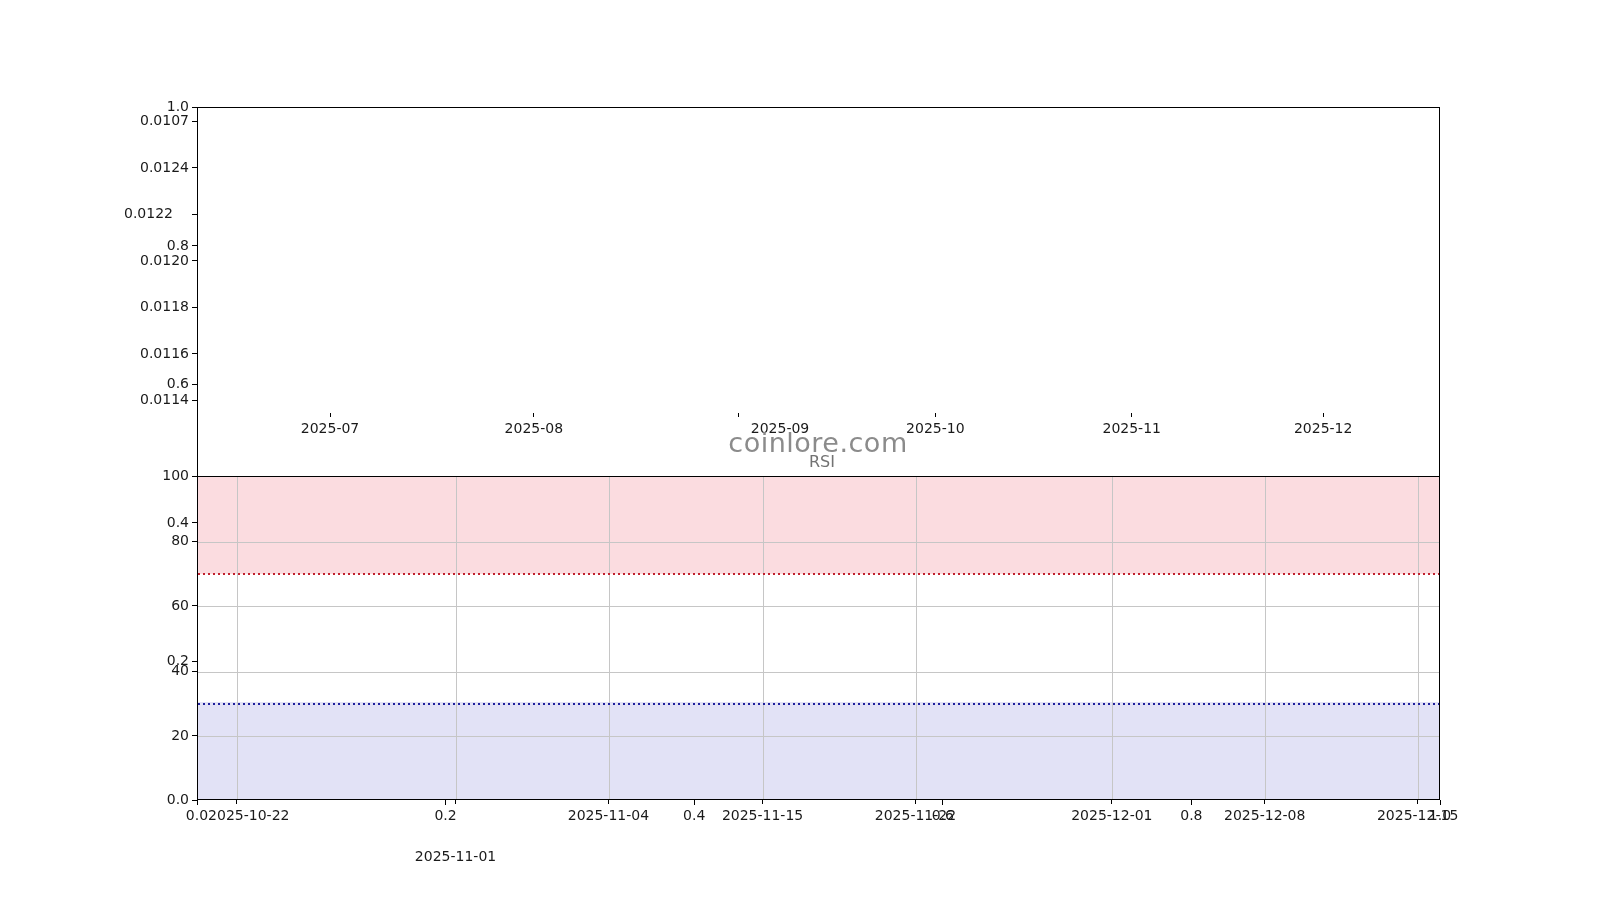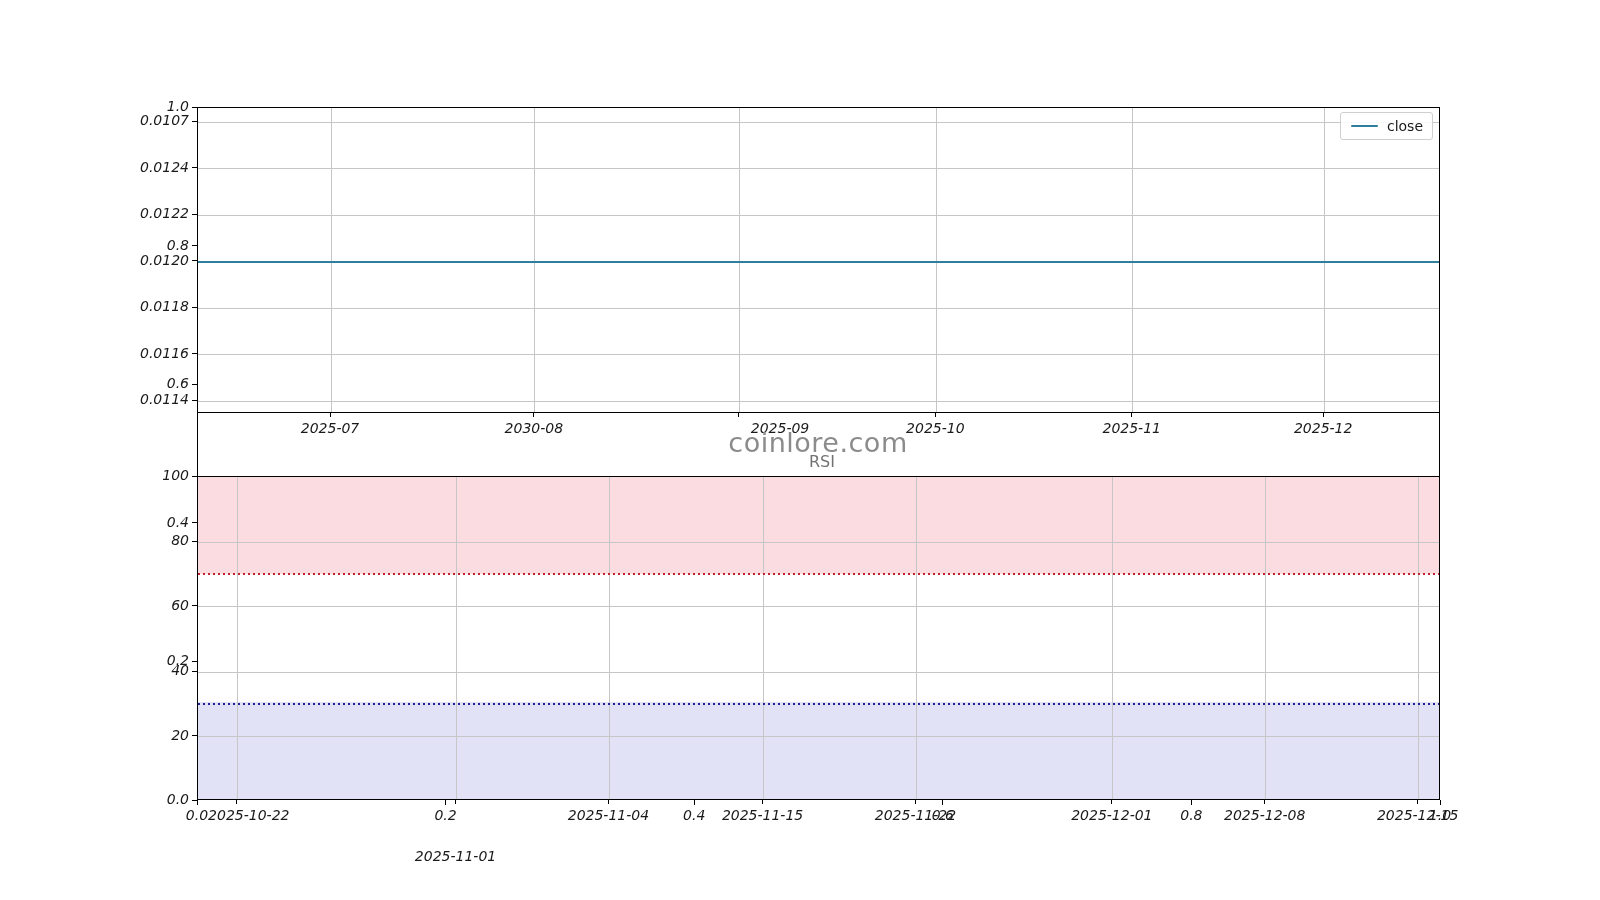--- a/index.html
+++ b/index.html
@@ -12,21 +12,21 @@
     position:absolute;background:#fff;border:1px solid #000;box-sizing:border-box;
   }
   #price-plot{left:197px;top:107px;width:1243px;height:306px;}
   #rsi-plot{left:197px;top:476px;width:1243px;height:324px;}
   #overlay-frame{
     position:absolute;left:197px;top:107px;width:1243px;height:693px;
     border:1px solid #000;box-sizing:border-box;background:transparent;pointer-events:none;z-index:4;
   }
   .gridline-v{position:absolute;top:0;bottom:0;width:1px;background:#c6c6c6;}
   .gridline-h{position:absolute;left:0;right:0;height:1px;background:#c6c6c6;}
-  .tick-label{position:absolute;font-size:14px;line-height:17px;white-space:nowrap;font-style:italic;}
+  .tick-label{position:absolute;font-size:14px;line-height:17px;white-space:nowrap;}
   .x-lab{text-align:center;}
   .y-lab{text-align:right;}
   .tickmark{position:absolute;background:#000;}
   .band{position:absolute;left:0;right:0;}
   .hline-dotted{position:absolute;left:0;right:0;height:2px;z-index:2;}
   .series-line{position:absolute;left:0;right:0;height:2px;z-index:2;}
   .legend{
     position:absolute;background:rgba(255,255,255,0.88);border:1px solid #cfcfcf;
     border-radius:3px;z-index:5;font-size:14px;color:#1a1a1a;
   }
@@ -43,40 +43,20 @@
     font-size:16px;line-height:19px;color:#737373;z-index:6;
   }
 </style>
 </head>
 <body>
 
 <div id="figure">
 
   <div id="overlay-frame"></div>
 
-  <div id="price-plot" class="plot">
-    <div id="price-legend" class="legend">
-      <span id="price-legend-swatch" class="legend-swatch" style="height: 2.5px; background: rgb(46, 126, 157);"></span>
-      <span>close</span>
-    </div>
-  <div class="gridline-v" style="left: 132.501px;"></div>
-      <div class="gridline-v" style="left: 336.353px;"></div>
-      <div class="gridline-v" style="left: 541.448px;"></div>
-      <div class="gridline-v" style="left: 737.842px;"></div>
-      <div class="gridline-v" style="left: 934.236px;"></div>
-      <div class="gridline-v" style="left: 1125.66px;"></div>
-      <div class="gridline-h" style="top: 13.576px;"></div>
-      <div class="gridline-h" style="top: 60.088px;"></div>
-      <div class="gridline-h" style="top: 106.6px;"></div>
-      <div class="gridline-h" style="top: 153.112px;"></div>
-      <div class="gridline-h" style="top: 199.624px;"></div>
-      <div class="gridline-h" style="top: 246.136px;"></div>
-      <div class="gridline-h" style="top: 292.648px;"></div>
-      <div class="series-line" style="top: 152.612px; background: rgb(46, 126, 157);"></div>
-    </div>
 
   <div id="rsi-plot" class="plot">
   <div class="band" style="top: 0%; height: 30%; background: rgb(251, 220, 224); z-index: 0;"></div>
       <div class="band" style="top: 70%; height: 30%; background: rgb(226, 226, 246); z-index: 0;"></div>
       <div class="gridline-v" style="left: 39.276px;"></div>
       <div class="gridline-v" style="left: 258.044px;"></div>
       <div class="gridline-v" style="left: 410.933px;"></div>
       <div class="gridline-v" style="left: 565.065px;"></div>
       <div class="gridline-v" style="left: 717.954px;"></div>
       <div class="gridline-v" style="left: 914.348px;"></div>
@@ -89,35 +69,35 @@
       <div class="hline-dotted" style="top: 96.2px; background-image: repeating-linear-gradient(90deg, rgb(193, 32, 46) 0px, rgb(193, 32, 46) 2px, transparent 2px, transparent 5px);"></div>
       <div class="hline-dotted" style="top: 225.8px; background-image: repeating-linear-gradient(90deg, rgb(31, 31, 156) 0px, rgb(31, 31, 156) 2px, transparent 2px, transparent 5px);"></div>
     </div>
 
   <div id="watermark">coinlore.com</div>
   <div id="rsi-title">RSI</div>
 
 <div class="tickmark" style="left: 329.501px; top: 413px; width: 1px; height: 4px;"></div>
     <div class="tick-label x-lab" style="left: 280.001px; top: 420px; width: 100px;">2025-07</div>
     <div class="tickmark" style="left: 533.353px; top: 413px; width: 1px; height: 4px;"></div>
-    <div class="tick-label x-lab" style="left: 483.853px; top: 420px; width: 100px;">2030-08</div>
+    <div class="tick-label x-lab" style="left: 483.853px; top: 420px; width: 100px;">2025-08</div>
     <div class="tickmark" style="left: 738.448px; top: 413px; width: 1px; height: 4px;"></div>
     <div class="tick-label x-lab" style="left: 730px; top: 420px; width: 100px;">2025-09</div>
     <div class="tickmark" style="left: 934.842px; top: 413px; width: 1px; height: 4px;"></div>
     <div class="tick-label x-lab" style="left: 885.342px; top: 420px; width: 100px;">2025-10</div>
     <div class="tickmark" style="left: 1131.24px; top: 413px; width: 1px; height: 4px;"></div>
     <div class="tick-label x-lab" style="left: 1081.74px; top: 420px; width: 100px;">2025-11</div>
     <div class="tickmark" style="left: 1322.66px; top: 413px; width: 1px; height: 4px;"></div>
     <div class="tick-label x-lab" style="left: 1273.16px; top: 420px; width: 100px;">2025-12</div>
     <div class="tickmark" style="left: 192px; top: 120.576px; width: 5px; height: 1px;"></div>
     <div class="tick-label y-lab" style="left: 99px; top: 112.076px; width: 90px;">0.0107</div>
     <div class="tickmark" style="left: 192px; top: 167.088px; width: 5px; height: 1px;"></div>
     <div class="tick-label y-lab" style="left: 99px; top: 158.588px; width: 90px;">0.0124</div>
     <div class="tickmark" style="left: 192px; top: 213.6px; width: 5px; height: 1px;"></div>
-    <div class="tick-label y-lab" style="left: 99px; top: 205.1px; width: 90px;">0.0122</div>
+    <div class="tick-label y-lab" style="left: 83px; top: 205.1px; width: 90px;">0.0122</div>
     <div class="tickmark" style="left: 192px; top: 260.112px; width: 5px; height: 1px;"></div>
     <div class="tick-label y-lab" style="left: 99px; top: 251.612px; width: 90px;">0.0120</div>
     <div class="tickmark" style="left: 192px; top: 306.624px; width: 5px; height: 1px;"></div>
     <div class="tick-label y-lab" style="left: 99px; top: 298.124px; width: 90px;">0.0118</div>
     <div class="tickmark" style="left: 192px; top: 353.136px; width: 5px; height: 1px;"></div>
     <div class="tick-label y-lab" style="left: 99px; top: 344.636px; width: 90px;">0.0116</div>
     <div class="tickmark" style="left: 192px; top: 399.648px; width: 5px; height: 1px;"></div>
     <div class="tick-label y-lab" style="left: 99px; top: 391.148px; width: 90px;">0.0114</div>
     <div class="tickmark" style="left: 236.276px; top: 800px; width: 1px; height: 4px;"></div>
     <div class="tick-label x-lab" style="left: 186.776px; top: 807px; width: 100px; padding-left: 12px;">2025-10-22</div>

